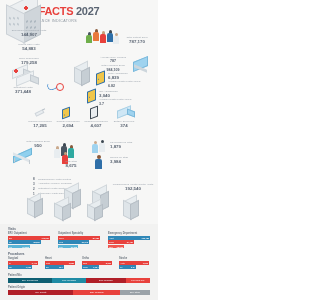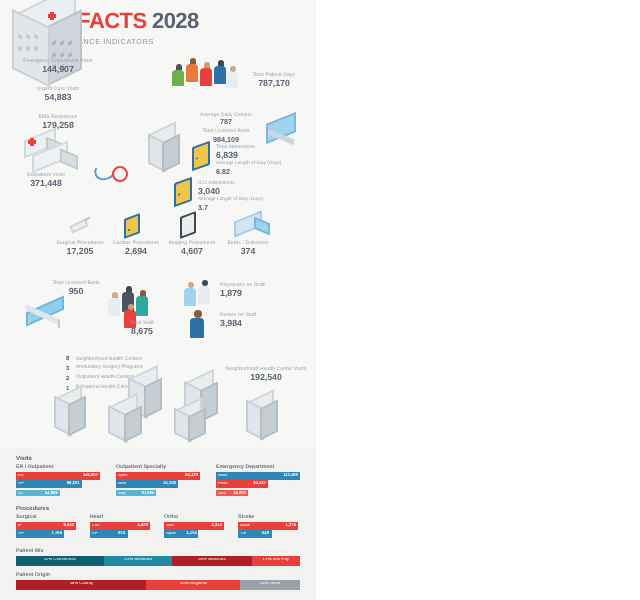--- a/index.html
+++ b/index.html
@@ -109,21 +109,21 @@
   .fcap{position:absolute;left:8px;font-size:2.6px;font-weight:bold;color:#6b747d;}
 </style>
 </head>
 <body>
 
 <div class="poster">
 
   <div class="header">
     <div class="title">
       <span class="ff">FAST FACTS</span>
-      <span class="yr">2028</span>
+      <span class="yr">2027</span>
     </div>
     <div class="subtitle">KEY PERFORMANCE INDICATORS</div>
   </div>
 
   <div class="hosp">
     <div class="top"></div>
     <div class="side">
       <div class="win" style="left:2px;top:8px;"></div>
       <div class="win" style="left:6px;top:10px;"></div>
       <div class="win" style="left:10px;top:12px;"></div>

